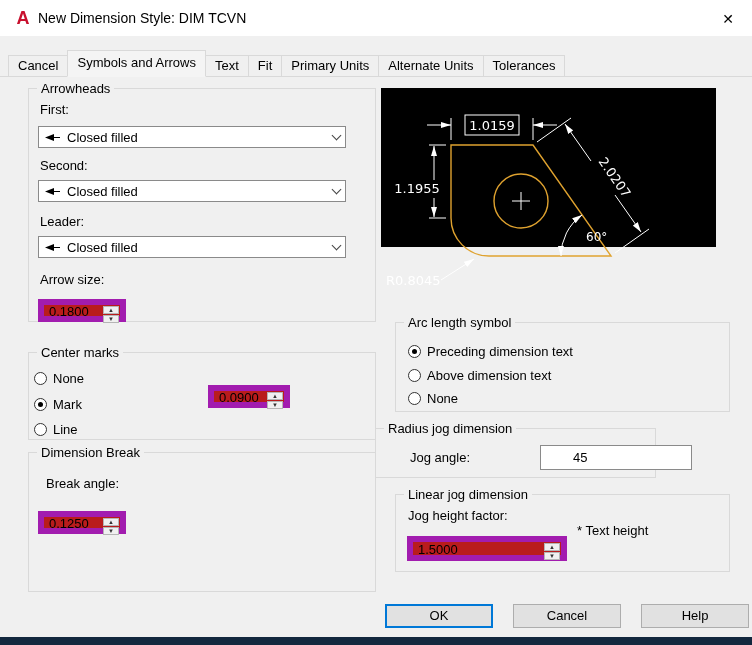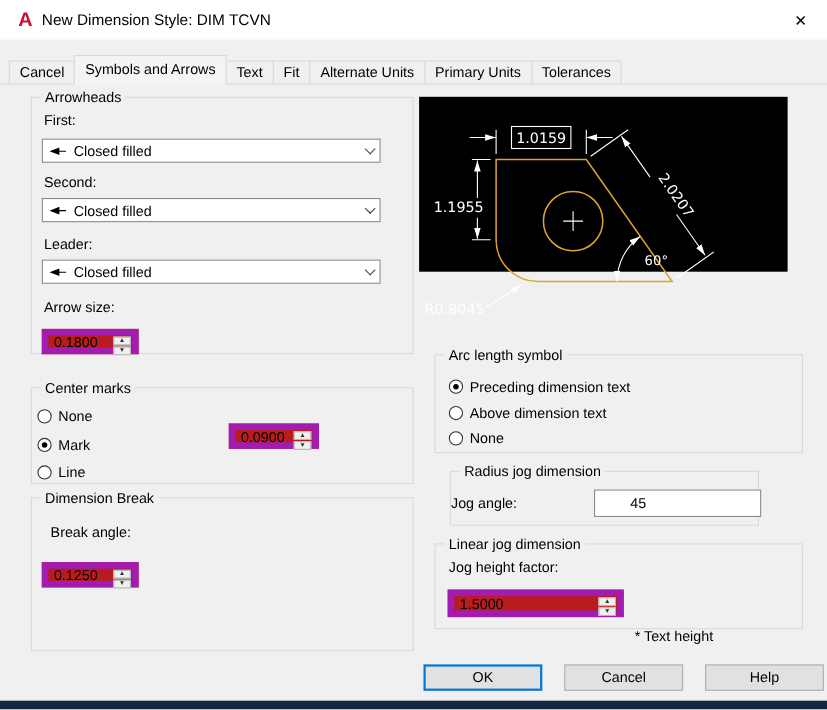--- a/index.html
+++ b/index.html
@@ -67,22 +67,22 @@
     <div class="title">New Dimension Style: DIM TCVN</div>
     <div class="closebtn">✕</div>
   </div>
 
   <div class="tabline"></div>
   <div class="tabs">
     <div class="tab">Cancel</div>
     <div class="tab active">Symbols and Arrows</div>
     <div class="tab">Text</div>
     <div class="tab">Fit</div>
+    <div class="tab">Primary Units</div>
     <div class="tab">Alternate Units</div>
-    <div class="tab">Primary Units</div>
     <div class="tab">Tolerances</div>
   </div>
 
   <div class="group" style="left:28px;top:88px;width:348px;height:234px;">
     <span class="legend">Arrowheads</span>
   </div>
   <div class="lbl" style="left:40px;top:102px;">First:</div>
   <div class="combo" style="left:38px;top:126px;width:308px;">
     <span class="combo-glyph">
       <svg width="15" height="9" viewBox="0 0 15 9">
@@ -209,37 +209,37 @@
   </div>
   <div class="radio" style="left:408px;top:367px;">
     <span class="dot"></span>
     <span>Above dimension text</span>
   </div>
   <div class="radio" style="left:408px;top:390px;">
     <span class="dot"></span>
     <span>None</span>
   </div>
 
-  <div class="group" style="left:409px;top:428px;width:281px;height:50px;">
+  <div class="group" style="left:375px;top:428px;width:281px;height:50px;">
     <span class="legend">Radius jog dimension</span>
   </div>
   <div class="lbl" style="left:410px;top:450px;">Jog angle:</div>
   <div class="textbox" style="left:540px;top:445px;width:152px;padding-left:32px;">45</div>
 
   <div class="group" style="left:395px;top:494px;width:335px;height:78px;">
     <span class="legend">Linear jog dimension</span>
   </div>
   <div class="lbl" style="left:408px;top:508px;">Jog height factor:</div>
   <div class="spin" style="left:407px;top:536px;width:160px;height:25px;">
     <span class="spin-val">1.5000</span>
     <span class="spin-btns">
       <span class="spin-b spin-up"></span>
       <span class="spin-b spin-dn"></span>
     </span>
   </div>
-  <div class="lbl" style="left:577px;top:571px;">* Text height</div>
+  <div class="lbl" style="left:577px;top:523px;">* Text height</div>
 
   <div class="btn default" style="left:385px;top:604px;">OK</div>
   <div class="btn" style="left:513px;top:604px;">Cancel</div>
   <div class="btn" style="left:641px;top:604px;">Help</div>
 
   <div class="bottomstrip"></div>
 </div>
 
 </body></html>

